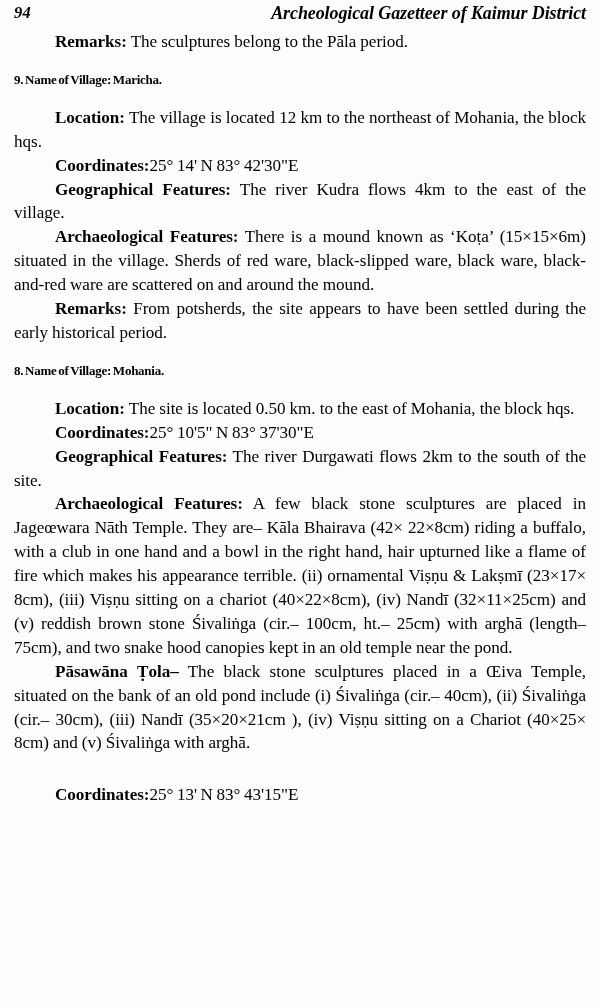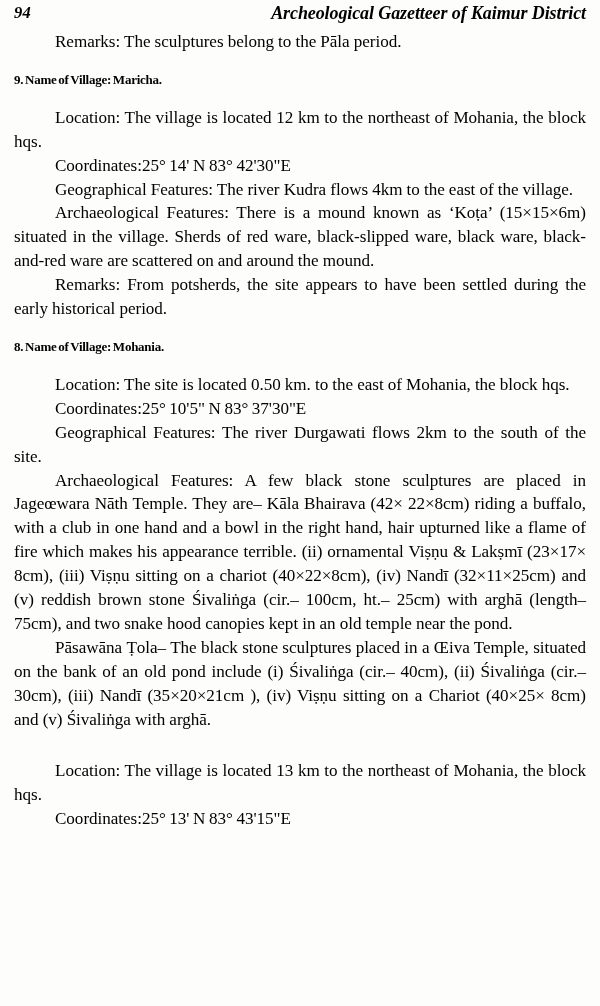--- a/index.html
+++ b/index.html
@@ -73,21 +73,21 @@
     letter-spacing: -0.04px;
     word-spacing: -0.1px;
     hyphens: none;
   }
   p.para.tight {
     word-spacing: -0.6px;
   }
   p.para:last-child { }
 
   .runin {
-    font-weight: normal;
+    font-weight: bold;
   }
 
   h2.village-heading {
     margin: 0;
     padding: 0;
     font-size: 13px;
     font-weight: bold;
     line-height: 23.9px;
     text-indent: 0;
     letter-spacing: -0.25px;
@@ -140,18 +140,17 @@
     <p class="para"><span class="runin">Geographical Features:</span><span> The river Durgawati flows 2km to the south of the site.</span></p>
 
     <p class="para"><span class="runin">Archaeological Features:</span><span> A few black stone sculptures are placed in Jageœwara Nāth Temple. They are– Kāla Bhairava (42× 22×8cm) riding a buffalo, with a club in one hand and a bowl in the right hand, hair upturned like a flame of fire which makes his appearance terrible. (ii) ornamental Viṣṇu &amp; Lakṣmī (23×17× 8cm), (iii) Viṣṇu sitting on a chariot (40×22×8cm), (iv) Nandī (32×11×25cm) and (v) reddish brown stone Śivaliṅga (cir.– 100cm, ht.– 25cm) with arghā (length– 75cm), and two snake hood canopies kept in an old temple near the pond.</span></p>
 
     <p class="para"><span class="runin">Pāsawāna Ṭola–</span><span> The black stone sculptures placed in a Œiva Temple, situated on the bank of an old pond include (i) Śivaliṅga (cir.– 40cm), (ii) Śivaliṅga (cir.– 30cm), (iii) Nandī (35×20×21cm ), (iv) Viṣṇu sitting on a Chariot (40×25× 8cm) and (v) Śivaliṅga with arghā.</span></p>
 
 
     <div class="sp-head-before"></div>
     <div class="sp-head-after"></div>
 
-    <p class="para"><span class="runin">Location:</span><span> The village is located 13 km to the northeast of Mohania, the block hqs.</span></p>
 
     <p class="para tight"><span class="runin">Coordinates:</span><span class="nowrap">25° 13' N 83° 43'15"E</span></p>
 
   </div>
 </div>
 
 </body></html>

